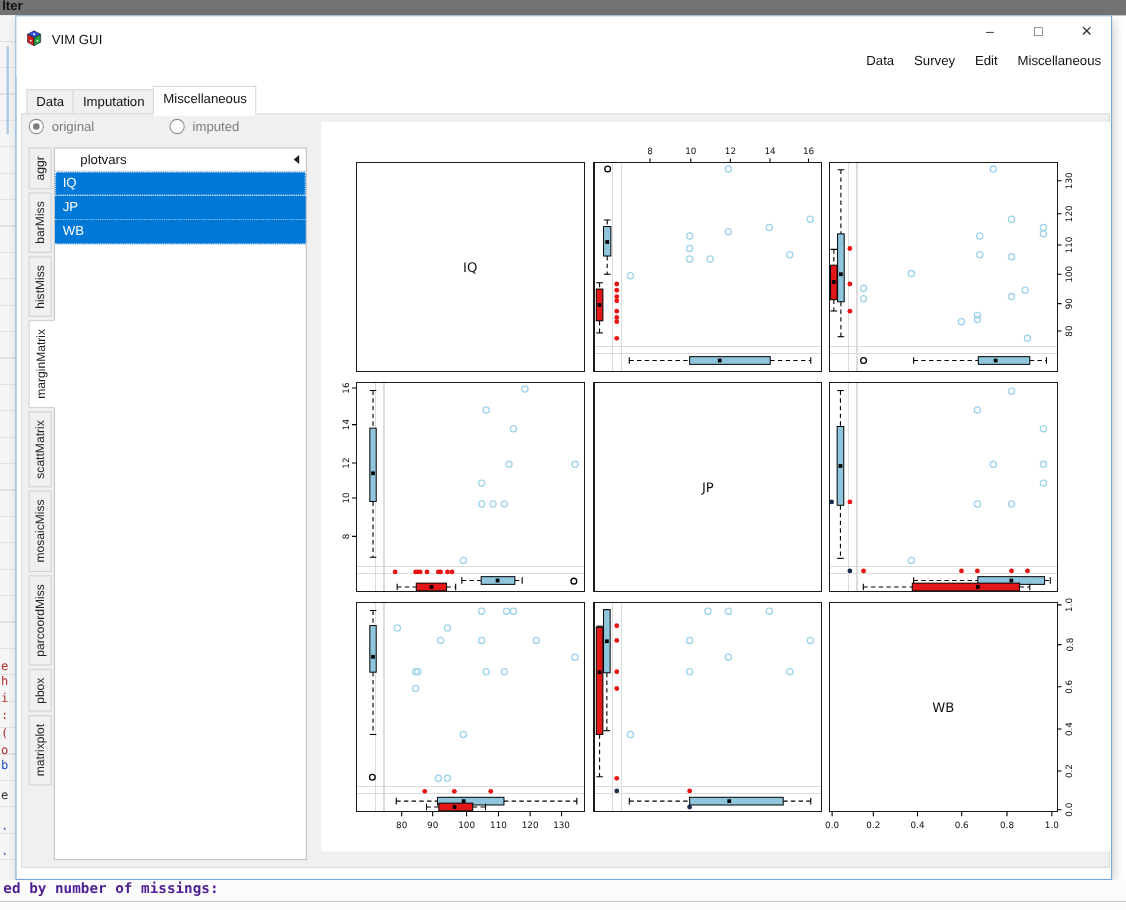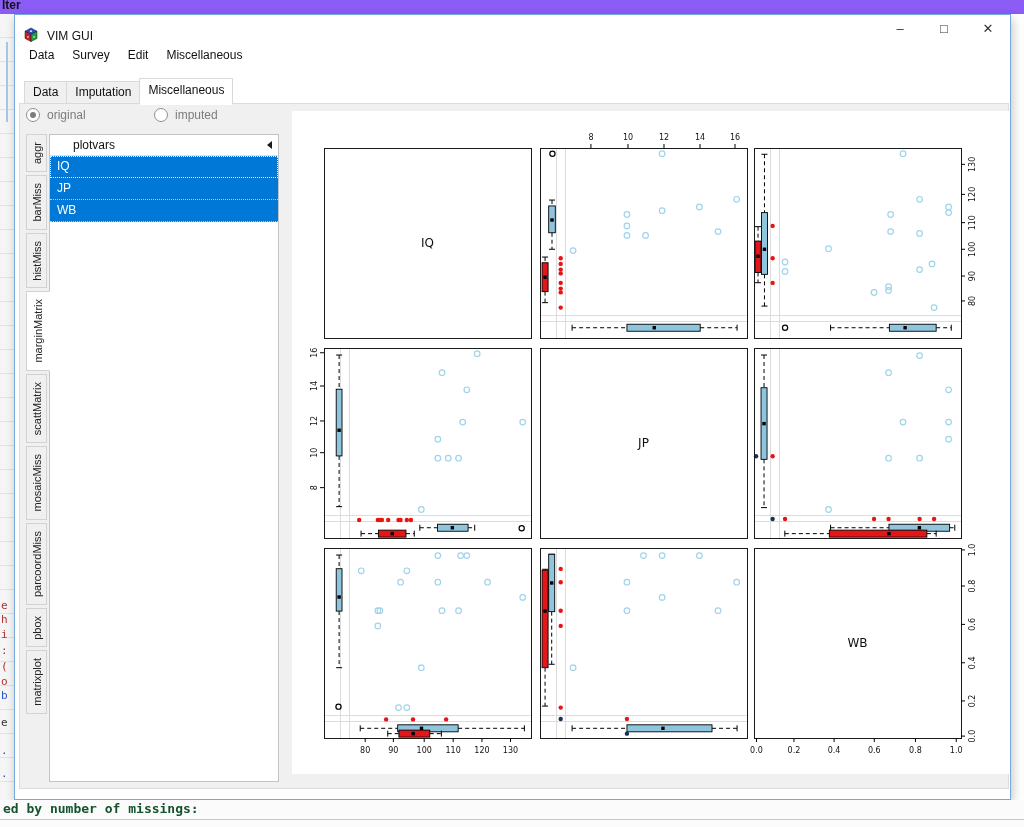--- a/index.html
+++ b/index.html
@@ -1,35 +1,35 @@
 <!DOCTYPE html>
 <html><head>
 <meta charset="utf-8">
 <style>
   html,body{margin:0;padding:0;}
   body{width:1024px;height:827px;position:relative;overflow:hidden;
        background:#ffffff;font-family:"Liberation Sans",sans-serif;}
 
   
-  .top-strip{position:absolute;left:0;top:0;width:1024px;height:14px;background:#8b5cf6;}
+  .top-strip{position:absolute;left:0;top:0;width:1024px;height:14px;background:#737373;}
   .top-strip span{position:absolute;left:2px;top:-2px;font-size:12px;font-weight:bold;color:#111;}
   .left-bg{position:absolute;left:0;top:14px;width:14px;height:786px;background:#f2f2f2;
            background-image:repeating-linear-gradient(180deg,#f5f5f5 0 23px,#e2e2e2 23px 24px);}
   .left-bg .vline{position:absolute;left:6px;top:28px;width:2px;height:80px;background:#aac6e6;}
   .left-bg .frag{position:absolute;left:1px;font-family:"DejaVu Sans Mono",monospace;font-size:11px;line-height:11px;}
 
   
   .app-window{position:absolute;left:14px;top:14px;width:995px;height:784px;background:#ffffff;
               border:1px solid #74a8dc;box-shadow:2px 4px 10px rgba(0,0,0,.22);}
   .titlebar{position:absolute;left:0;top:0;width:100%;height:28px;background:#ffffff;display:flex;align-items:flex-end;}
   .app-icon{width:16px;height:16px;margin-left:8px;}
   .win-title{margin-left:8px;font-size:12px;color:#111;}
   .win-controls{position:absolute;right:0;top:0;height:28px;display:flex;}
   .win-btn{width:44px;height:28px;text-align:center;line-height:28px;font-size:13px;color:#333;}
-  .menubar{position:absolute;left:0;top:28px;width:100%;height:26px;background:#ffffff;padding-left:5px;box-sizing:border-box;}
+  .menubar{position:absolute;left:0;top:28px;width:100%;height:26px;background:#ffffff;padding-left:5px;box-sizing:border-box;text-align:right;}
   .menu-item{display:inline-block;padding:5px 9px;font-size:12px;color:#111;}
 
   .tabbar{position:absolute;left:9px;top:65px;height:24px;display:flex;align-items:flex-end;z-index:3;}
   .tab{padding:3px 8px;font-size:12px;color:#111;background:#f0f0f0;border:1px solid #d9d9d9;margin-right:-1px;height:15px;}
   .tab.active{background:#ffffff;border-bottom:1px solid #ffffff;height:18px;padding-top:4px;margin-bottom:-1px;}
 
   .content{position:absolute;left:4px;top:88px;width:988px;height:684px;background:#f0f0f0;border:1px solid #dcdcdc;}
 
   .radio-row{position:absolute;left:6px;top:4px;height:18px;}
   .radio-item{position:absolute;display:flex;align-items:center;justify-content:flex-end;}
@@ -49,21 +49,21 @@
   .plotvars-header .tri{position:absolute;right:6px;top:6px;width:0;height:0;border-top:4px solid transparent;border-bottom:4px solid transparent;border-right:5px solid #1a1a1a;}
   .lb-item{height:21px;line-height:21px;padding-left:7px;font-size:12px;color:#111;}
   .lb-item.selected{background:#0078d7;color:#ffffff;border-bottom:1px dotted rgba(255,255,255,.65);}
   .lb-item.focused{outline:1px dotted #e8f0ff;outline-offset:-1px;}
 
   .plot-area{position:absolute;left:272px;top:7px;width:717px;height:663px;background:#ffffff;}
   #plot-svg text{font-family:"DejaVu Sans",sans-serif;font-size:8px;fill:#111;}
   #plot-svg text.diag-label{font-size:12px;}
 
   .statusbar{position:absolute;left:0;top:800px;width:1024px;height:27px;background:#fbfbfc;}
-  .statusbar span{position:absolute;left:3px;top:1px;font-family:"DejaVu Sans Mono",monospace;font-weight:bold;font-size:13px;color:#14532d;}
+  .statusbar span{position:absolute;left:3px;top:1px;font-family:"DejaVu Sans Mono",monospace;font-weight:bold;font-size:13px;color:#4c1d95;}
   .status-rule{position:absolute;left:0;top:819px;width:1024px;border-top:1px solid #c3c9d4;}
 </style>
 </head>
 <body>
 
 <div class="top-strip">
   <span>lter</span>
 </div>
 
 <div class="left-bg">

